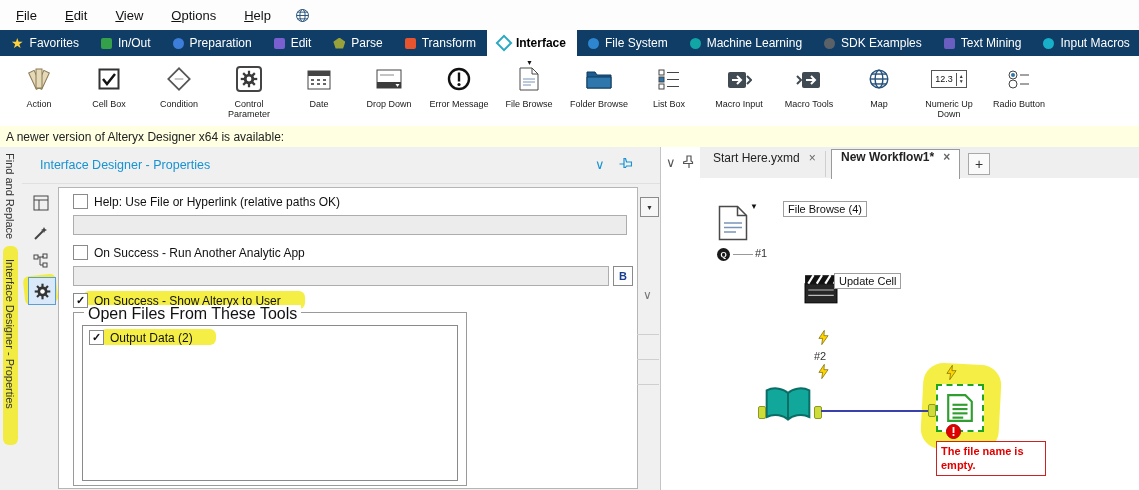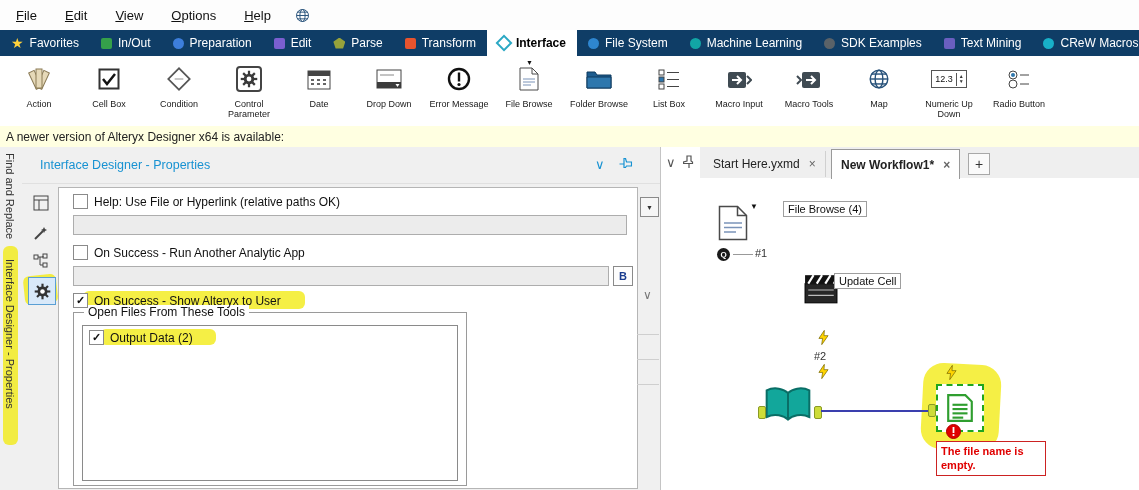--- a/index.html
+++ b/index.html
@@ -53,38 +53,38 @@
   .tbtn.sel{border:1px solid #5a9fd4;background:#d9e9f9;width:26px;height:26px;left:6px}
   .content{position:absolute;left:36px;top:40px;width:578px;height:300px;background:#fff;border:1px solid #b5b5b5}
   .row{position:absolute;display:flex;align-items:center;gap:6px;font-size:12px;color:#111;z-index:1;white-space:nowrap}
   .cb{width:13px;height:13px;border:1px solid #8a8a8a;background:#fff;display:inline-flex;
       align-items:center;justify-content:center;flex:none}
   .ck{font-size:11px;font-weight:700;color:#111;line-height:1}
   .field{position:absolute;height:18px;background:#ececec;border:1px solid #adadad}
   .bbtn{position:absolute;width:18px;height:18px;background:#fdfdfd;border:1px solid #8a8a8a;
         font-size:11px;font-weight:bold;color:#1a3c8f;display:flex;align-items:center;justify-content:center}
   .group{position:absolute;left:14px;top:124px;width:392px;height:172px;border:1px solid #9a9a9a}
-  .legend{position:absolute;top:-8px;left:10px;background:#fff;padding:0 4px;font-size:12px;color:#111}
+  .legend{position:absolute;top:-8px;left:10px;background:#fff;padding:0 4px;font-size:16px;color:#111}
   .listbox{position:absolute;left:8px;top:12px;width:374px;height:154px;background:#fff;border:1px solid #8a8a8a}
 
   .hl{position:absolute;background:#f3eb16;opacity:.8;border-radius:6px}
 
   .combo-btn{position:absolute;width:17px;height:18px;background:#f6f6f6;border:1px solid #8a8a8a;
              display:flex;align-items:center;justify-content:center;font-size:7px;color:#333}
   .thin-line{position:absolute;width:22px;height:1px;background:#cfcfcf}
 
   
   .divcol{position:absolute;left:660px;top:147px;width:40px;height:343px;background:#fff;
           border-left:1px solid #c4c4c4;border-right:1px solid #c4c4c4}
   .divbtn{position:absolute;color:#555;font-size:13px;line-height:1}
 
   
   .cpanel{position:absolute;left:700px;top:147px;width:439px;height:343px}
   .ctabbar{position:absolute;left:0;top:0;right:0;height:31px;background:#efefef;border-bottom:1px solid #b0b0b0}
-  .ctab{position:absolute;top:4px;height:26px;display:flex;align-items:center;padding:0 9px;
+  .ctab{position:absolute;top:4px;height:26px;display:flex;align-items:flex-start;padding:0 9px;
         font-size:12px;color:#222;border-right:1px solid #d0d0d0}
   .ctab.active{top:2px;height:29px;background:#fff;border:1px solid #9a9a9a;border-bottom:none;font-weight:bold;z-index:2}
   .close{color:#666;font-size:12px;margin-left:9px}
   .newtab{position:absolute;top:6px;width:20px;height:20px;border:1px solid #a8a8a8;background:#fafafa;
           display:flex;align-items:center;justify-content:center;font-size:14px;color:#333}
   .cwork{position:absolute;left:0;top:31px;right:0;bottom:0;background:#fff}
   .node-label{position:absolute;border:1px solid #9e9e9e;background:#fff;font-size:11px;color:#111;
               padding:1px 4px;white-space:nowrap}
   .anno{position:absolute;font-size:11px;color:#333}
   .nub{position:absolute;width:6px;height:11px;background:#cddc39;border:1px solid #8a9a25;border-radius:2px}
@@ -311,21 +311,21 @@
     <div class="ptab">
         <span class="ci" style="background:#5a6268"></span>
         <span>SDK Examples</span>
       </div>
     <div class="ptab">
         <span class="sq" style="background:#6a5fc0"></span>
         <span>Text Mining</span>
       </div>
     <div class="ptab">
         <span class="ci" style="background:#18b0c8"></span>
-        <span>CReW Macros</span>
+        <span>Input Macros</span>
       </div>
   </div>
 
   <div class="ribbon">
     <div class="tool">
         <span class="ic">
           <svg width="26" height="24" viewBox="0 0 26 24">
             <use href="#ic-action"></use>
           </svg>
         </span>

